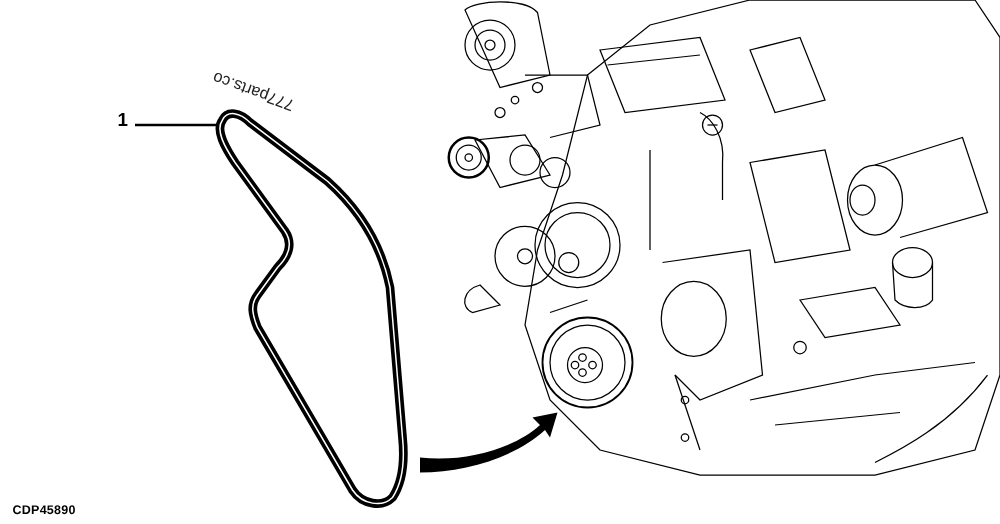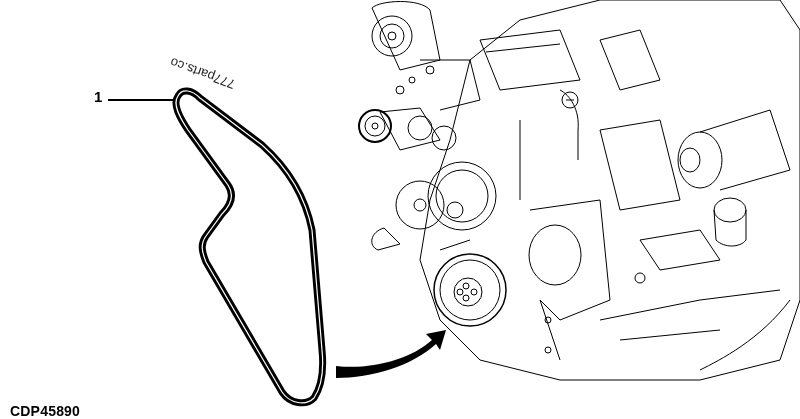--- a/index.html
+++ b/index.html
@@ -1,20 +1,20 @@
 <!DOCTYPE html>
 <html><head>
 <meta charset="utf-8">
 <style>
   html, body { margin:0; padding:0; background:#ffffff; }
   #canvas { position:relative; width:800px; height:419px; overflow:hidden; background:#fff; font-family:"Liberation Sans", sans-serif; }
   .callout-num { position:absolute; left:94px; top:88px; font-weight:bold; font-size:15px; color:#000; }
   .leader { position:absolute; left:108px; top:99px; width:66px; height:1.5px; background:#000; }
   .watermark { position:absolute; left:232px; top:92px; font-size:13px; color:#222; transform: rotate(200deg); transform-origin:left top; white-space:nowrap; font-family:"Liberation Sans", sans-serif; }
-  .figure-id { position:absolute; left:10px; top:403px; font-weight:bold; font-size:14px; color:#000; letter-spacing:0.2px; }
+  .figure-id { position:absolute; left:10px; top:403px; font-weight:bold; font-size:10px; color:#000; letter-spacing:0.2px; }
   svg { position:absolute; left:0; top:0; }
 </style>
 </head>
 <body>
 
 <div id="canvas">
 
   <svg width="800" height="419" viewBox="0 0 800 419">
 
     <g fill="none" stroke="#000">

